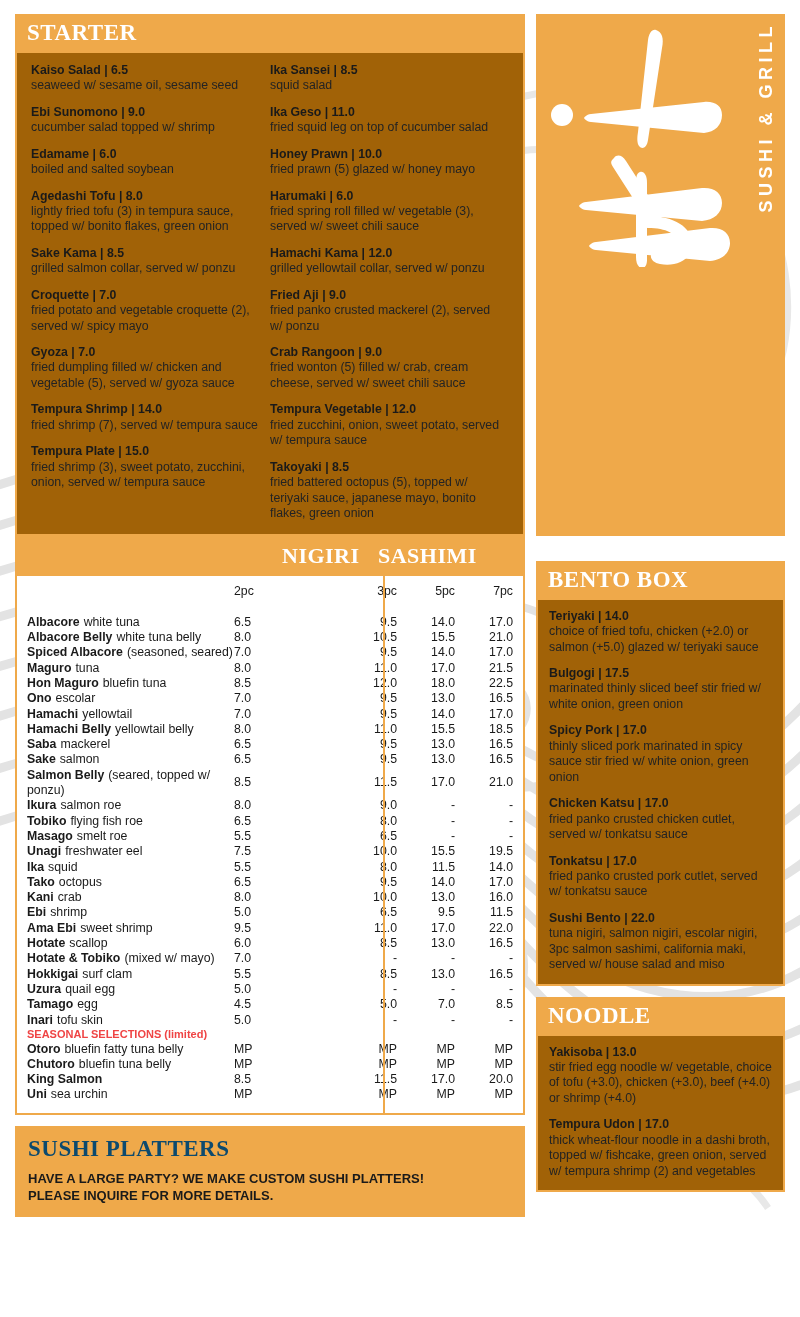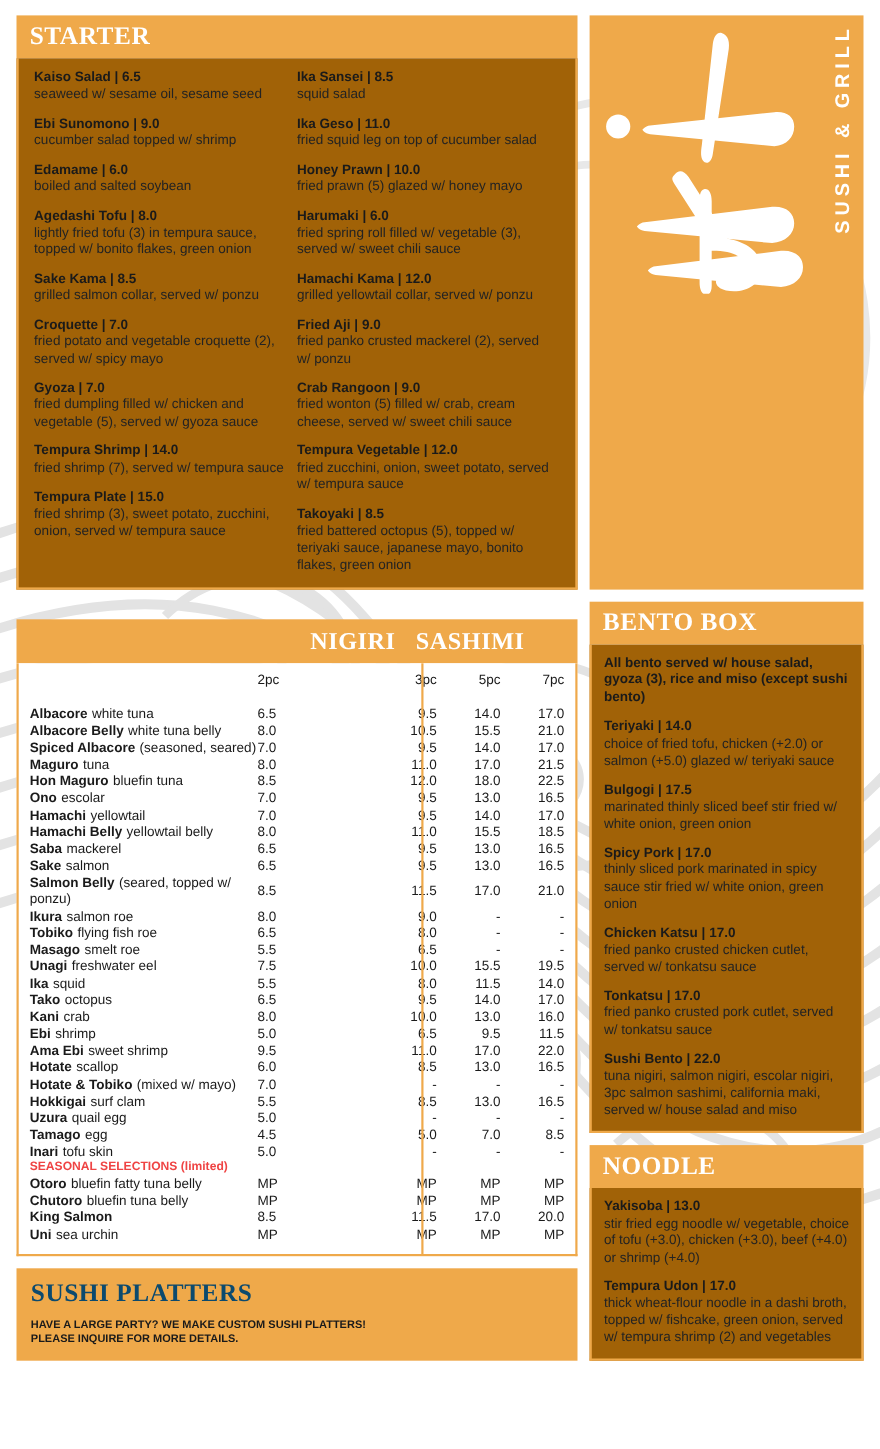--- a/index.html
+++ b/index.html
@@ -112,22 +112,21 @@
     font-weight: bold;
     letter-spacing: 4.5px;
     white-space: nowrap;
     font-family: "Liberation Sans", sans-serif;
   }
 
   
   .mid-row {
     display: flex;
     gap: 11px;
-    align-items: flex-end;
-    margin-top: 11px;
+    align-items: center;
   }
   .left-col { width: 510px; }
   .right-col { width: 249px; }
 
   
   .nigiri-bar {
     background: #EFA94A;
     height: 40px;
     display: flex;
     align-items: center;
@@ -190,21 +189,21 @@
   }
   .platter-title {
     font-family: "Liberation Serif", serif;
     font-weight: bold;
     color: #0c4a6e;
     font-size: 23px;
     letter-spacing: 0.5px;
     margin-bottom: 9px;
   }
   .platter-line {
-    font-size: 10px;
+    font-size: 13px;
     font-weight: bold;
     color: #1a1a1a;
     line-height: 1.3;
   }
 
   
   .rb-body { padding: 9px 11px 11px 11px; }
   .note {
     font-size: 12.3px;
     font-weight: bold;
@@ -597,21 +596,20 @@
 
     </div>
 
     <div class="right-col">
 
       <div>
         <div class="bar">
           <div class="bar-title">BENTO BOX</div>
         </div>
         <div class="panel rb-body">
-          <div class="note">All bento served w/ house salad, gyoza (3), rice and miso (except sushi bento)</div>
           <div id="bento-items">
               <div class="item">
                 <div class="item-name">Teriyaki  |  14.0</div>
                 <div class="item-desc">choice of fried tofu, chicken (+2.0) or salmon (+5.0) glazed w/ teriyaki sauce</div>
               </div>
               <div class="item">
                 <div class="item-name">Bulgogi  |  17.5</div>
                 <div class="item-desc">marinated thinly sliced beef stir fried w/ white onion, green onion</div>
               </div>
               <div class="item">

